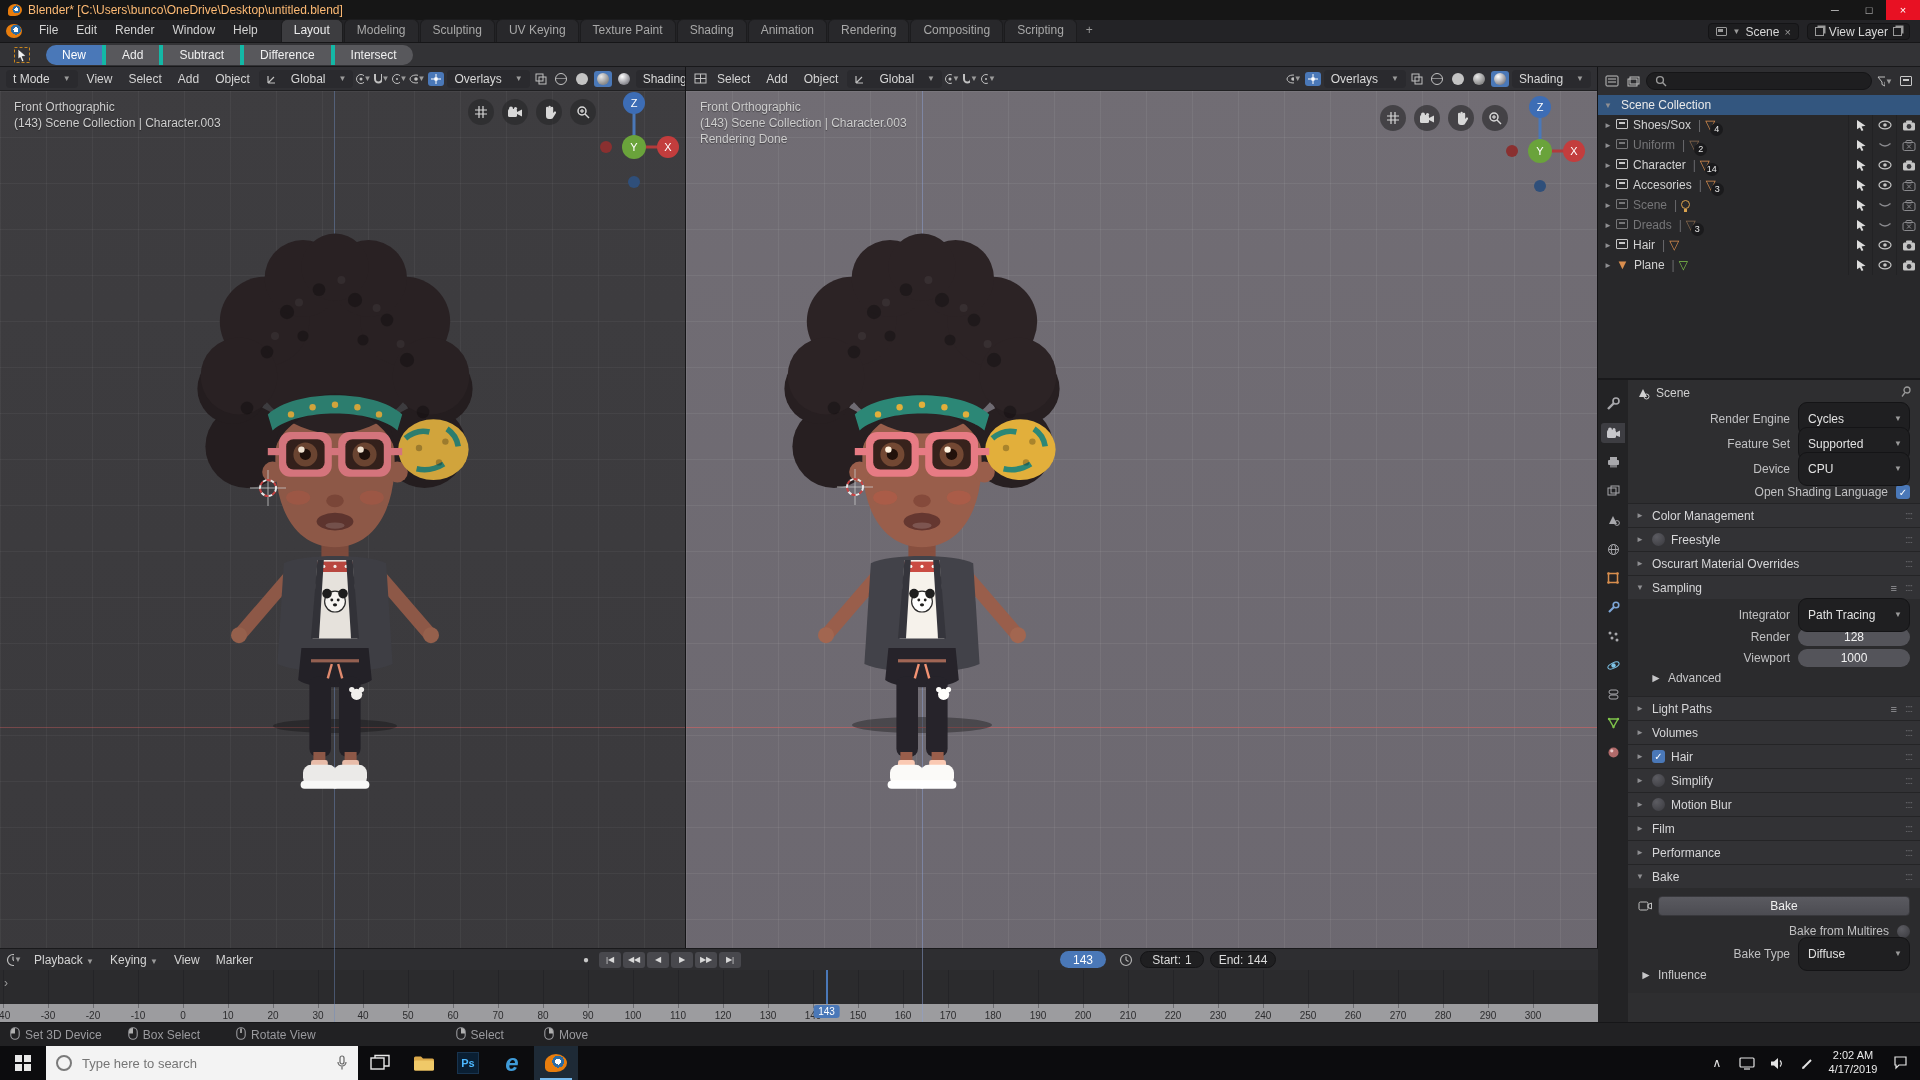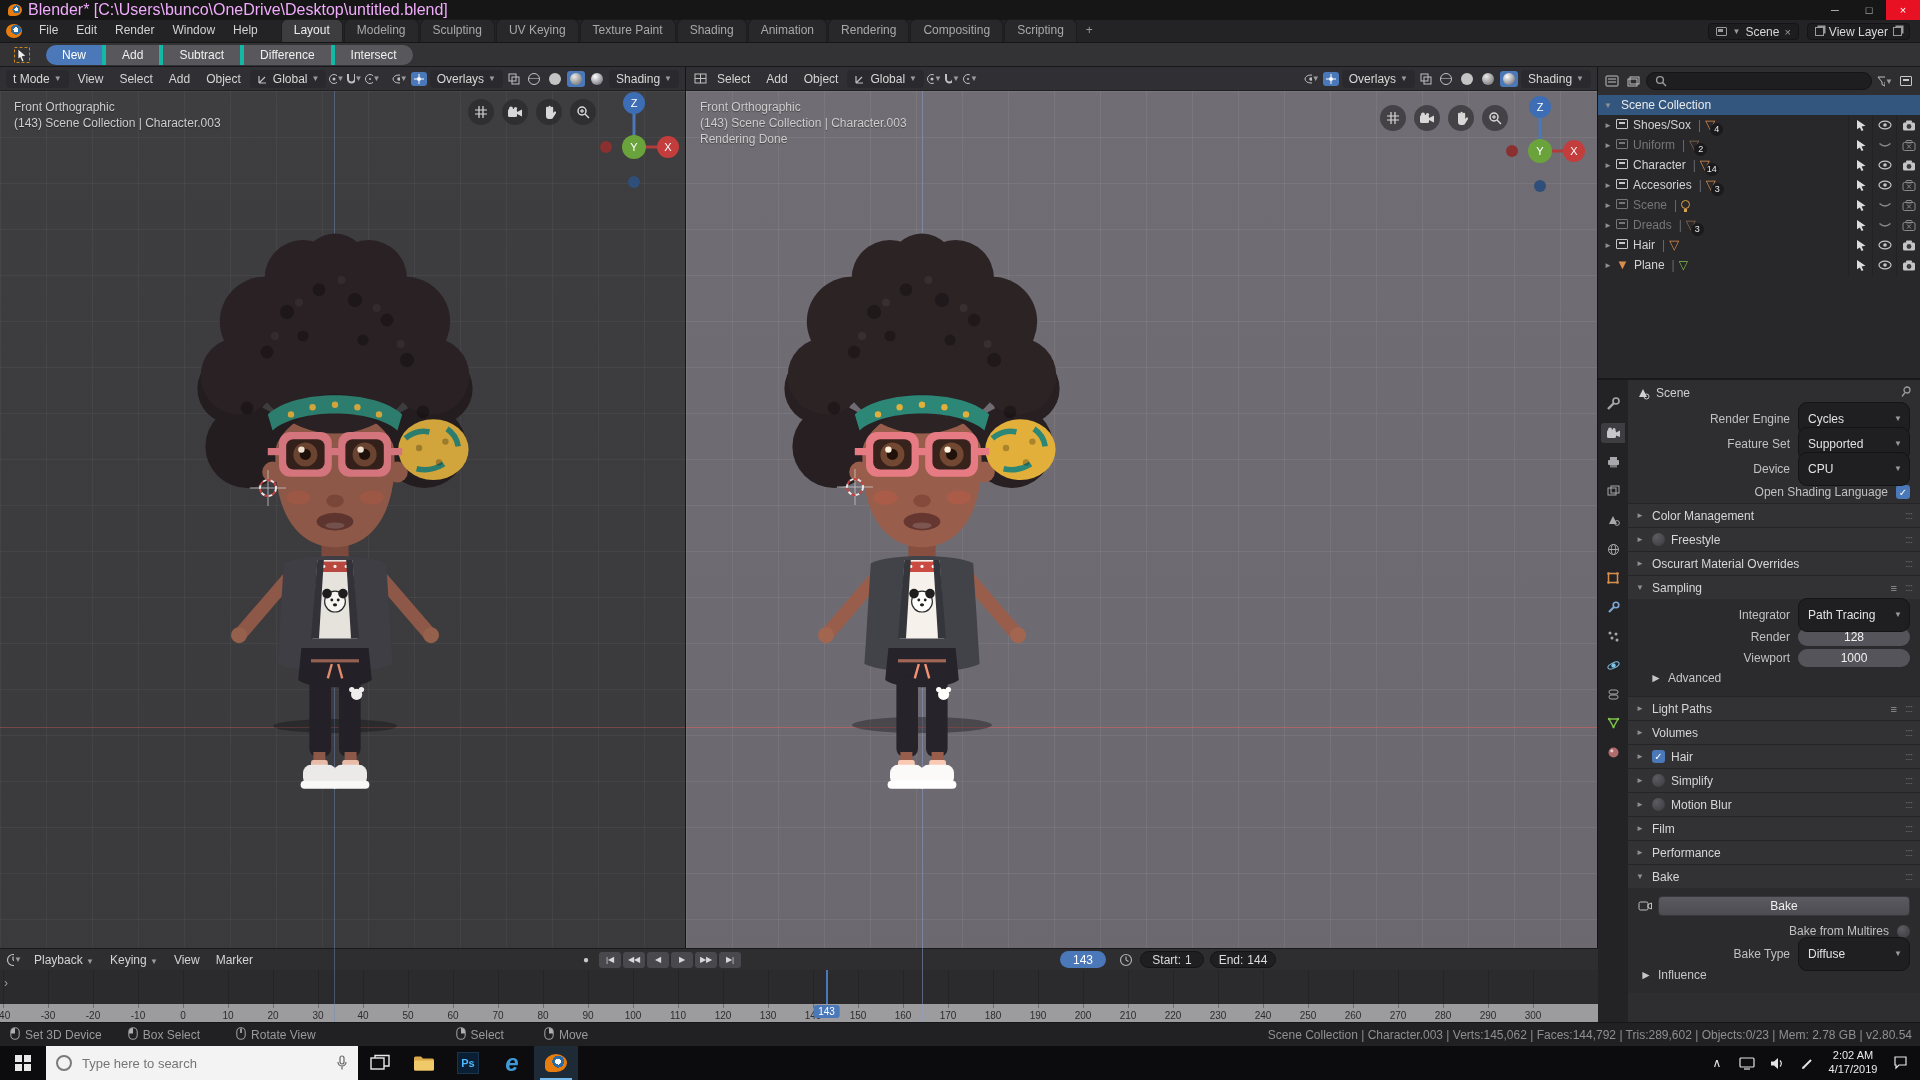--- a/index.html
+++ b/index.html
@@ -4,21 +4,21 @@
 <style>
   html,body{margin:0;padding:0;background:#000;}
   *{box-sizing:border-box;}
   #screen{position:relative;width:1920px;height:1080px;overflow:hidden;
     font-family:"Liberation Sans","DejaVu Sans",sans-serif;font-size:12px;color:#d0d0d0;background:#1f1f21;}
 
   
   #titlebar{position:absolute;left:0;top:0;width:1920px;height:20px;background:#161616;display:flex;align-items:center;}
   .blender-mark{width:14px;height:12px;margin:0 6px 0 8px;border-radius:50% 50% 50% 20%;
     background:radial-gradient(circle at 60% 45%, #fff 0 2px, #2d6ca3 2px 4px, #e87d0d 4px);}
-  #title-text{color:#f0abfc;font-size:16px;}
+  #title-text{color:#fdba74;font-size:12px;}
   #win-controls{margin-left:auto;display:flex;height:20px;}
   .win-btn{width:34px;height:20px;display:flex;align-items:center;justify-content:center;color:#cfcfcf;font-size:11px;}
   .win-btn.close{background:#e81123;color:#fff;}
 
   
   #menubar{position:absolute;left:0;top:20px;width:1920px;height:23px;background:#232326;display:flex;align-items:flex-end;border-bottom:1px solid #161618;}
   .blender-logo{width:16px;height:14px;margin:0 8px 4px 6px;border-radius:50%;
     background:radial-gradient(circle at 62% 40%, #fff 0 2.5px, #2d6ca3 2.5px 5px, #e87d0d 5px);}
   .menu-item{padding:3px 9px 5px;color:#d2d2d2;}
   #workspace-tabs{display:flex;margin-left:14px;align-items:flex-end;}
@@ -43,21 +43,21 @@
   .seg-btn.active{background:#4a78b8;color:#fff;}
 
   
   .viewport{position:absolute;top:67px;height:955px;overflow:hidden;}
   #vp1{left:0;width:686px;background:linear-gradient(#3e3d40,#3a393c);border-right:1px solid #151517;}
   #vp2{left:686px;width:912px;background:linear-gradient(#716d74,#6c6870);border-right:1px solid #151517;}
   .vp-grid{position:absolute;left:0;top:24px;right:0;bottom:0;
     background-image:linear-gradient(rgba(255,255,255,0.045) 1px,transparent 1px),linear-gradient(90deg,rgba(255,255,255,0.045) 1px,transparent 1px);
     background-size:46px 46px;}
   .vp-header{position:absolute;left:0;top:0;right:0;height:24px;background:#303034;border-bottom:1px solid #202022;display:flex;align-items:center;padding:0 6px;gap:2px;z-index:30;}
-  .vph-pill{display:flex;align-items:center;gap:4px;background:#2a2a2e;border-radius:4px;padding:2px 7px;color:#d8d8d8;white-space:nowrap;}
+  .vph-pill{display:flex;align-items:center;gap:13px;background:#2a2a2e;border-radius:4px;padding:2px 7px;color:#d8d8d8;white-space:nowrap;}
   .vph-menu{padding:2px 7px;color:#d4d4d4;white-space:nowrap;}
   .caret{font-size:8px;color:#9a9a9a;}
   .vph-right{margin-left:auto;display:flex;align-items:center;gap:3px;}
   .hdr-ic{width:16px;height:14px;display:flex;align-items:center;justify-content:center;color:#c0c0c0;font-size:10px;}
   .sphere{width:12px;height:12px;border-radius:50%;display:inline-block;}
   .sphere.wire{border:1px solid #c4c4c4;background:linear-gradient(transparent 45%,rgba(196,196,196,.6) 45%,rgba(196,196,196,.6) 55%,transparent 55%);}
   .sphere.solid{background:#c4c4c4;}
   .sphere.matcap{background:radial-gradient(circle at 35% 30%,#e8e8e8,#8a8a8a 70%);}
   .sphere.rendered{background:radial-gradient(circle at 35% 30%,#ffffff,#9a9aa0 60%,#55555c);}
   .sphere-wrap{padding:2px 3px;border-radius:3px;display:flex;align-items:center;}
@@ -1369,21 +1369,20 @@
           <span>Select</span>
         </span>
         <span class="hint" style="margin-left: 18px; padding-left: 22px;">
           <span><svg width="10" height="13">
               <rect x="0.8" y="0.8" width="8.4" height="11.4" rx="4" fill="none" stroke="#9a9a9e" stroke-width="1.1"></rect>
               <path d="M5,1 A4,4 0 0 1 9,5 L9,6.5 L5,6.5 Z" fill="#b0b0b0"></path>
             </svg></span>
           <span>Move</span>
         </span>
       </div>
-    <span id="status-stats">Scene Collection | Character.003 | Verts:145,062 | Faces:144,792 | Tris:289,602 | Objects:0/23 | Mem: 2.78 GB | v2.80.54</span>
   </div>
 
   <div id="taskbar">
     <div id="start-btn">
       <svg width="16" height="16">
           <rect x="0" y="0" width="7" height="7" fill="#e8e8e8"></rect>
           <rect x="9" y="0" width="7" height="7" fill="#e8e8e8"></rect>
           <rect x="0" y="9" width="7" height="7" fill="#e8e8e8"></rect>
           <rect x="9" y="9" width="7" height="7" fill="#e8e8e8"></rect>
         </svg>

